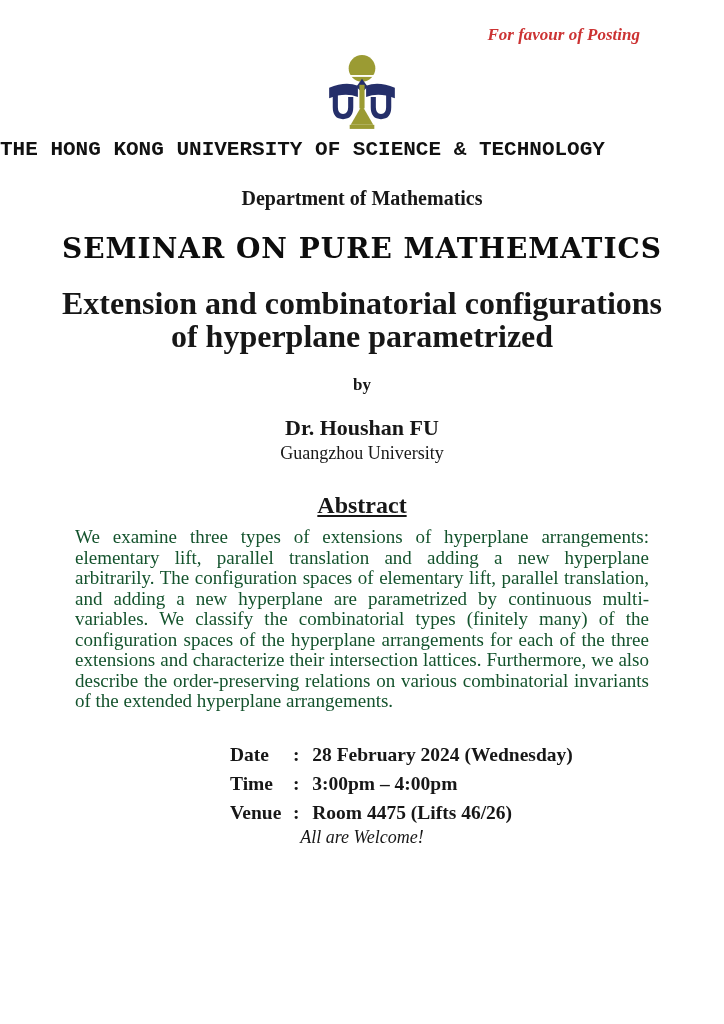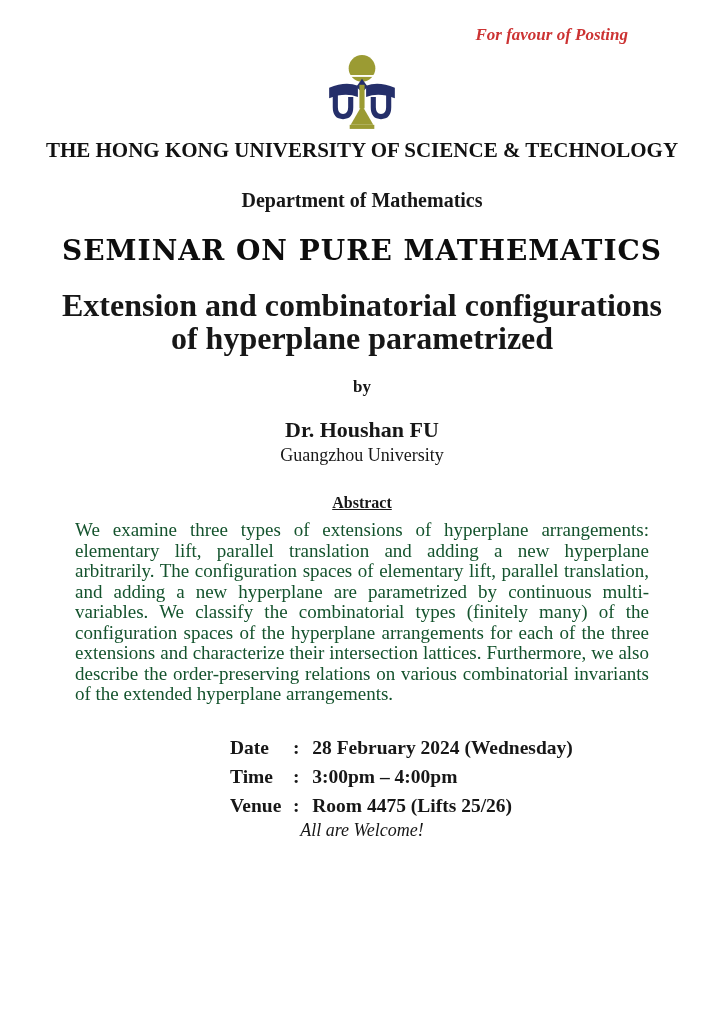--- a/index.html
+++ b/index.html
@@ -9,36 +9,36 @@
     height: 1024px;
     margin: 0 auto;
     background: #ffffff;
     overflow: hidden;
     font-family: "Liberation Serif", serif;
     color: #171717;
   }
   .posting-note {
     position: absolute;
     top: 25px;
-    right: 96px;
+    right: 84px;
     font-style: italic;
     font-weight: bold;
     font-size: 17px;
     color: #cc3333;
     font-family: "Liberation Serif", serif;
   }
   .logo-wrap {
     padding-top: 54px;
     text-align: center;
     line-height: 0;
   }
   .university-name {
     margin-top: 6px;
-    text-align: center;
-    font-family: Liberation Serif, serif;
+    text-align: left;
+    font-family: Liberation Mono, monospace;
     font-weight: bold;
     font-size: 21px;
     letter-spacing: 0px;
     color: #111111;
   }
   .department {
     margin-top: 26px;
     text-align: center;
     font-weight: bold;
     font-size: 20px;
@@ -73,21 +73,21 @@
   }
   .affiliation {
     margin-top: 2px;
     text-align: center;
     font-size: 18px;
   }
   .abstract-heading {
     margin-top: 28px;
     text-align: center;
     font-weight: bold;
-    font-size: 16px;
+    font-size: 24px;
     text-decoration: underline;
   }
   .abstract-body {
     width: 574px;
     margin: 8px auto 0 auto;
     text-align: justify;
     font-size: 19px;
     line-height: 20.5px;
     color: #14532d;
   }
@@ -163,19 +163,19 @@
       <span class="detail-value">28 February 2024 (Wednesday)</span>
     </div>
     <div class="detail-row">
       <span class="detail-label">Time</span>
       <span class="detail-colon">:</span>
       <span class="detail-value">3:00pm – 4:00pm</span>
     </div>
     <div class="detail-row">
       <span class="detail-label">Venue</span>
       <span class="detail-colon">:</span>
-      <span class="detail-value">Room 4475 (Lifts 25/26)</span>
+      <span class="detail-value">Room 4475 (Lifts 46/26)</span>
     </div>
   </div>
 
   <div class="welcome-note">All are Welcome!</div>
 
 </div>
 
 </body></html>

